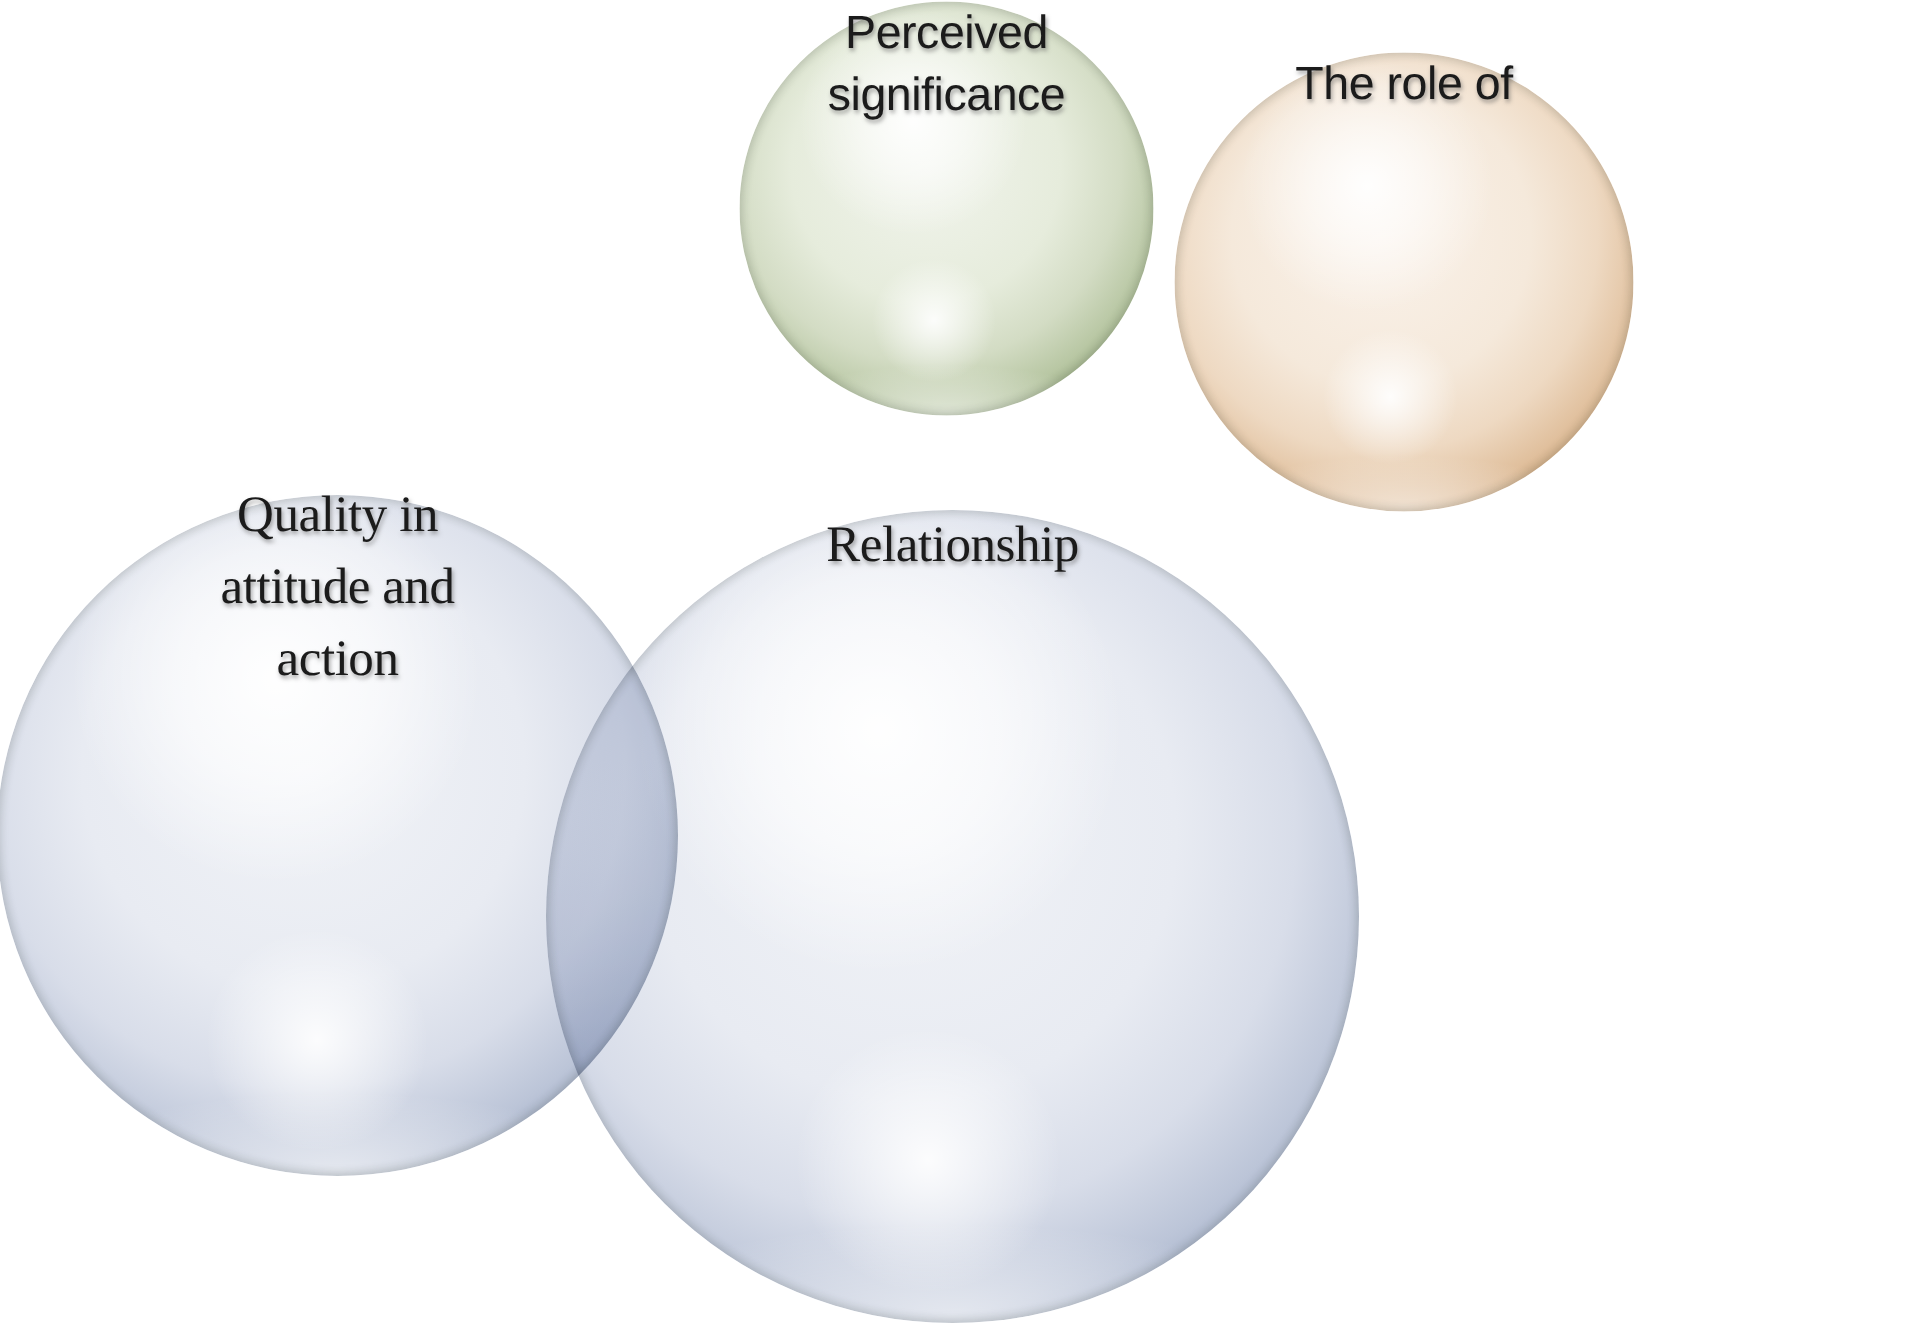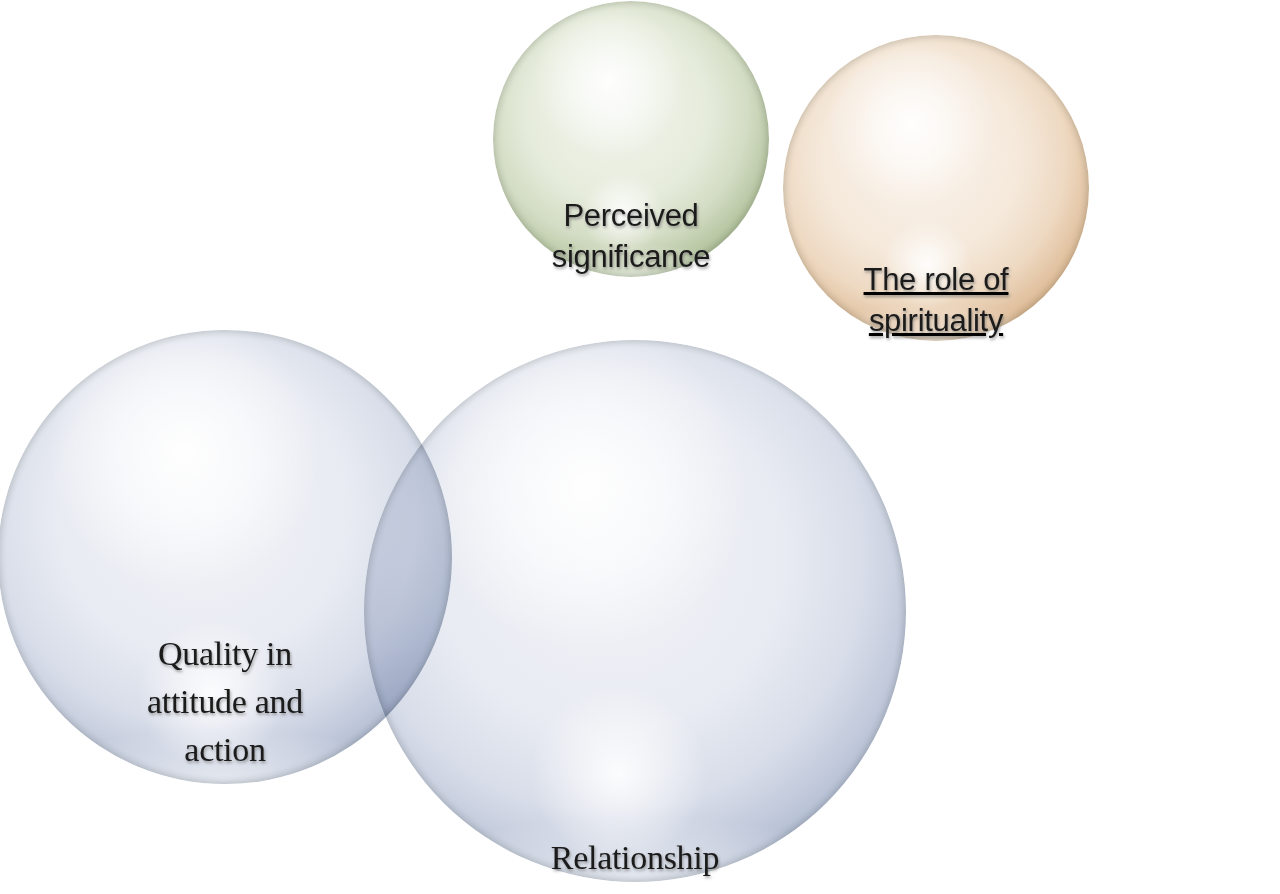--- a/index.html
+++ b/index.html
@@ -9,21 +9,21 @@
     height: 894px;
     background: #ffffff;
     overflow: hidden;
     font-family: "Liberation Sans", sans-serif;
   }
   .sphere {
     position: absolute;
     border-radius: 50%;
     mix-blend-mode: multiply;
     display: flex;
-    align-items: flex-end;
+    align-items: flex-start;
     justify-content: center;
     box-shadow: inset 0 0 6px 2px rgba(30, 40, 30, 0.18);
   }
   .sphere .label {
     text-align: center;
     color: #1b1b1b;
     text-shadow: 1px 2px 3px rgba(90, 90, 90, 0.55);
     letter-spacing: -0.3px;
   }
   .label span { display: block; }
@@ -48,21 +48,21 @@
     background:
       radial-gradient(circle at 41% 27%, rgba(255,255,255,0.97) 0%, rgba(255,255,255,0.6) 16%, rgba(255,255,255,0) 32%),
       radial-gradient(circle at 47% 80%, rgba(255,255,255,0.9) 0%, rgba(255,255,255,0) 17%),
       radial-gradient(ellipse 62% 16% at 50% 99%, rgba(255,255,255,0.6) 0%, rgba(255,255,255,0) 70%),
       radial-gradient(circle at 45% 40%, #f1f3f7 0%, #e8ebf2 40%, #d8dde9 58%, #bcc5d8 72%, #97a4c0 84%, #7183a4 92%, #53658b 97%, #405174 100%);
   }
 
   
   .s1 { left: 237px; top: 38px;  width: 310px; height: 310px; }
   .s2 { left: 493px; top: 1px;   width: 276px; height: 276px; }
-  .s3 { left: 783px; top: 35px;  width: 306px; height: 306px; text-decoration: underline; }
+  .s3 { left: 783px; top: 35px;  width: 306px; height: 306px; }
   .s4 { left: -2px;  top: 330px; width: 454px; height: 454px; }
   .s5 { left: 364px; top: 340px; width: 542px; height: 542px; }
   .s6 { left: 837px; top: 327px; width: 436px; height: 436px; }
   .s4 .label { transform: translateY(-10px); }
 </style>
 </head>
 <body>
 
 <div class="canvas">
 
@@ -70,21 +70,20 @@
   <div class="sphere green small s2">
     <div class="label">
       <span>Perceived</span>
       <span>significance</span>
     </div>
   </div>
 
   <div class="sphere orange small s3">
     <div class="label">
       <span>The role of</span>
-      <span>spirituality</span>
     </div>
   </div>
 
   <div class="sphere blue large s4">
     <div class="label">
       <span>Quality in</span>
       <span>attitude and</span>
       <span>action</span>
     </div>
   </div>

